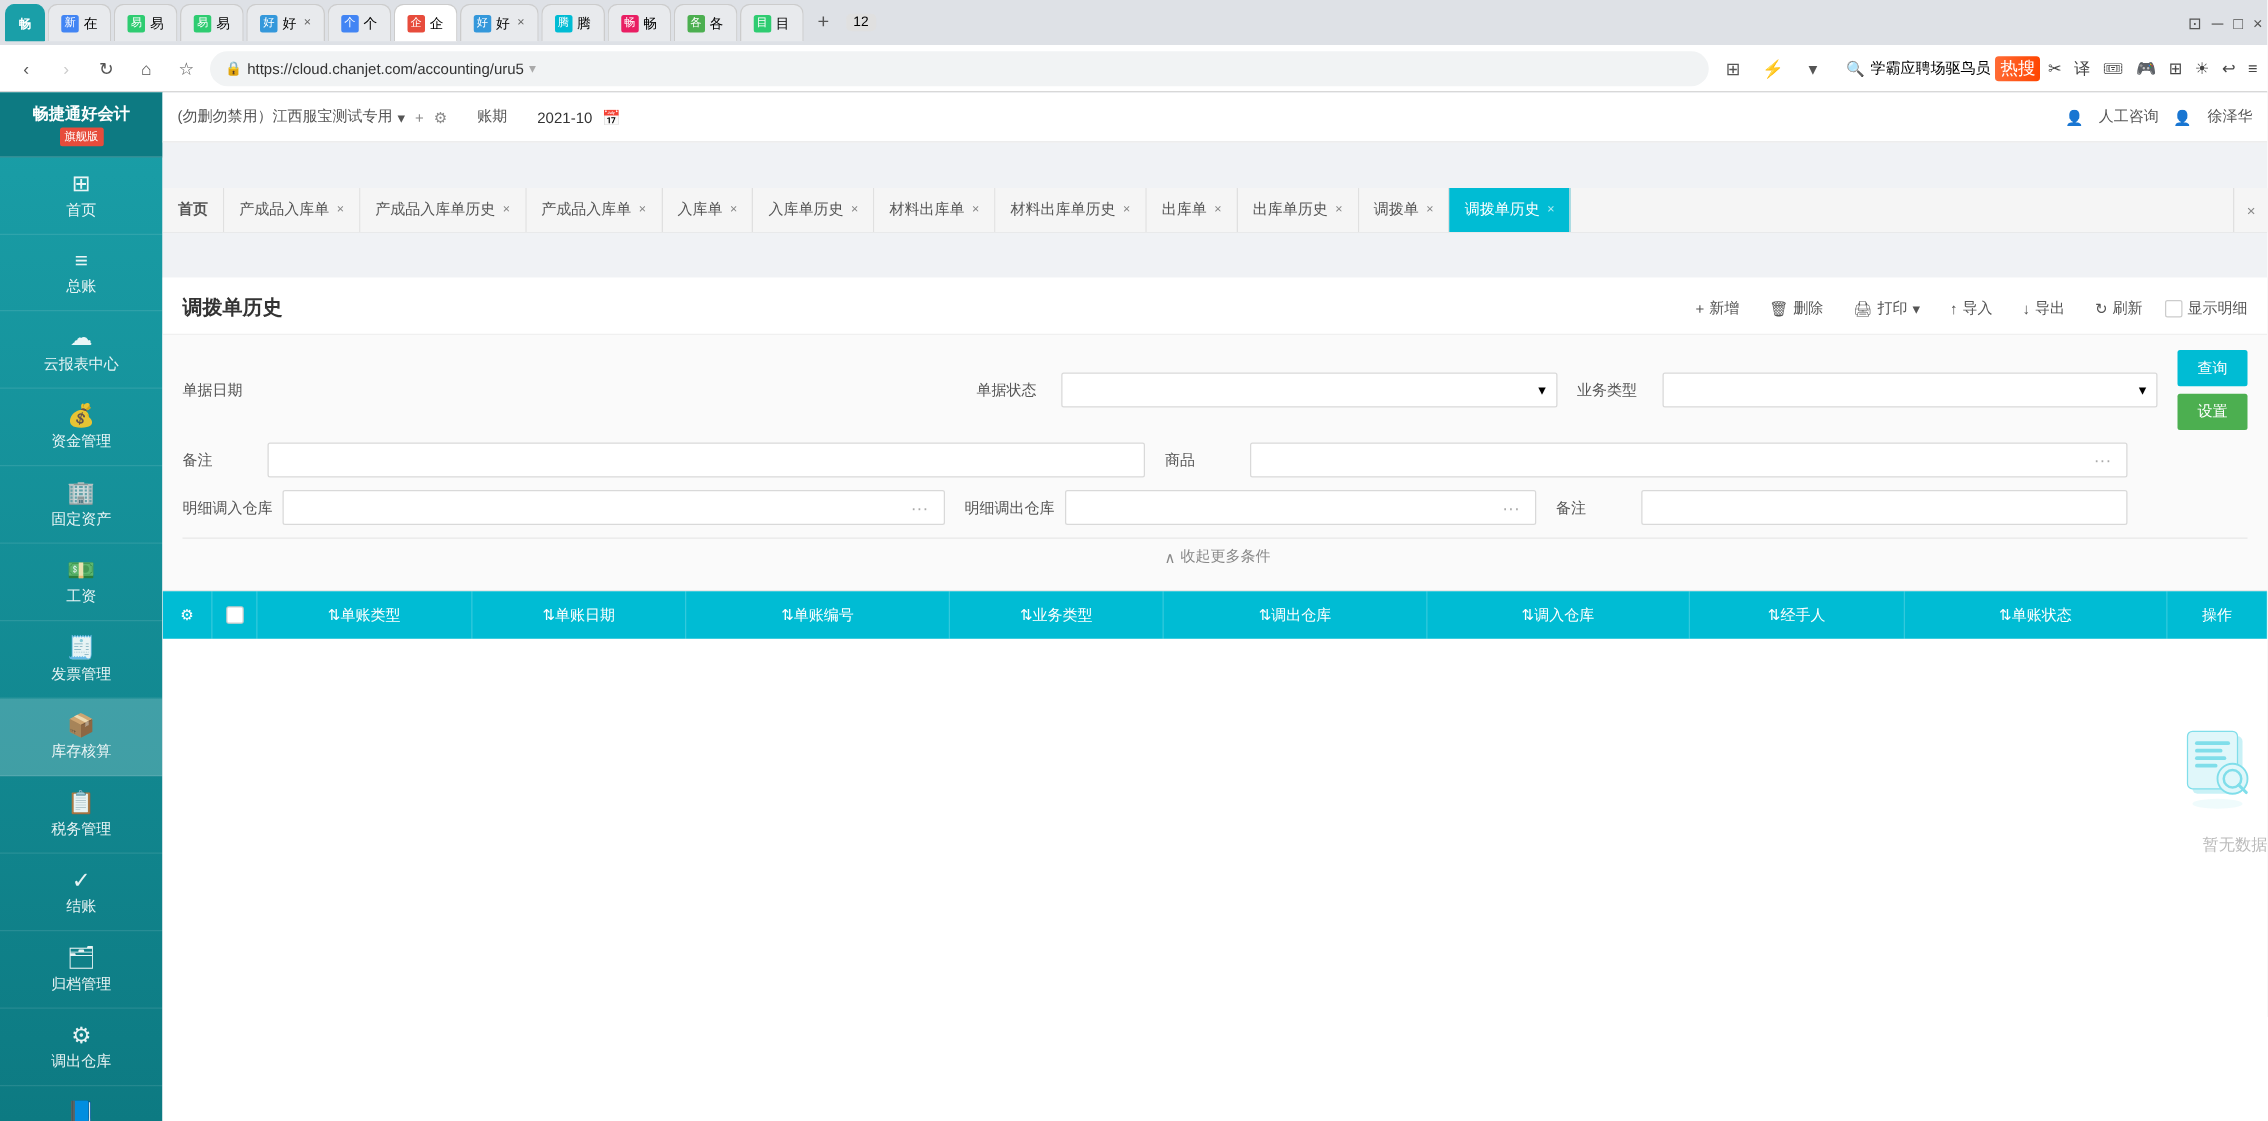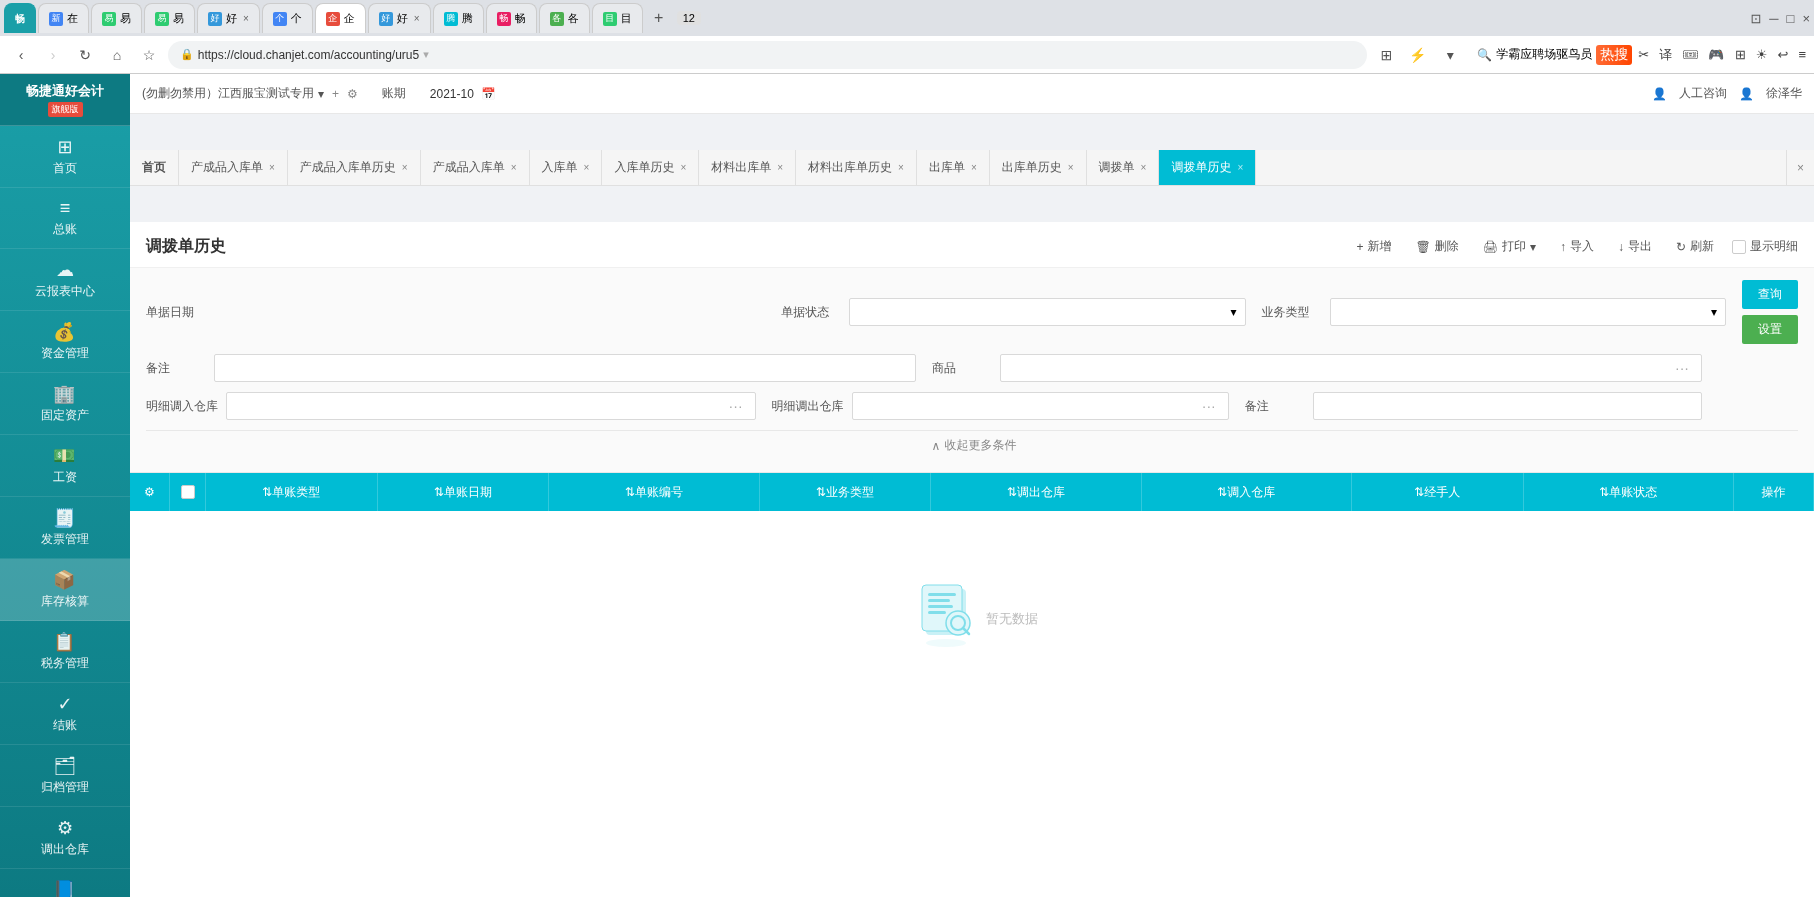--- a/index.html
+++ b/index.html
@@ -423,22 +423,22 @@
     .th-no { flex: 1.5; }
     .th-biz-type { flex: 1.2; }
     .th-out-wh { flex: 1.5; }
     .th-in-wh { flex: 1.5; }
     .th-handler { flex: 1.2; }
     .th-status { flex: 1.5; }
     .th-op { width: 80px; flex-shrink: 0; }
 
     .empty-state {
       display: flex;
-      flex-direction: row;
-      align-items: center;
+      flex-direction: column;
+      align-items: flex-end;
       justify-content: center;
       padding: 60px 0;
       color: #aaa;
     }
     .empty-icon {
       width: 80px;
       height: 80px;
       margin-bottom: 16px;
     }
     .empty-text {

